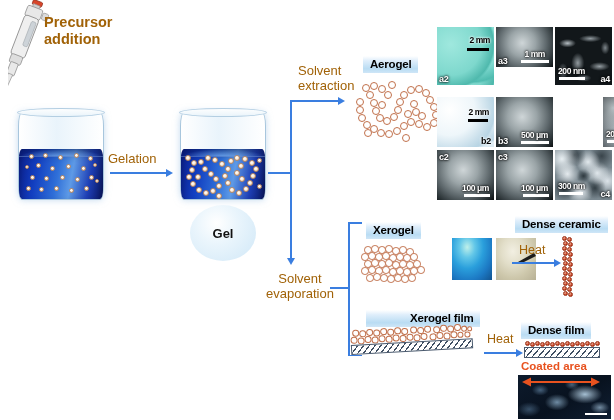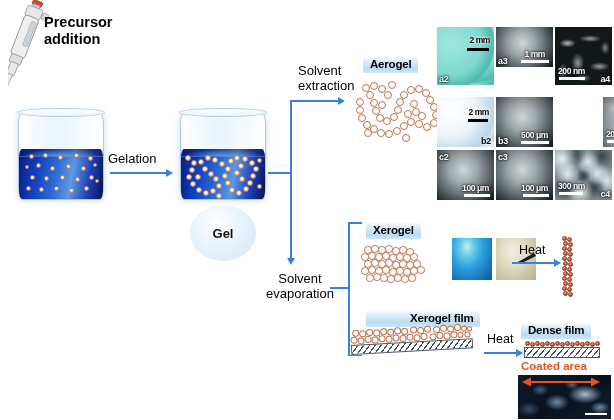--- a/index.html
+++ b/index.html
@@ -5,21 +5,21 @@
   * { box-sizing: border-box; margin: 0; padding: 0; }
   html, body {
     width: 614px; height: 420px;
     background: #ffffff;
     font-family: "Liberation Sans", sans-serif;
     overflow: hidden;
   }
   #stage { position: relative; width: 614px; height: 420px; background:#fff; }
 
   
-  .txt { position: absolute; color: #000000; line-height: 1.15; white-space: pre-line; }
+  .txt { position: absolute; color: #a16207; line-height: 1.15; white-space: pre-line; }
   .bold { font-weight: bold; }
 
   
   .chip {
     position: absolute;
     font-weight: bold;
     font-size: 11.5px;
     color: #000;
     padding: 2px 7px 3px 7px;
     background: linear-gradient(to bottom, #ffffff 0%, #dfeefb 28%, #b9dcf3 75%, #cfe6f7 100%);
@@ -447,20 +447,21 @@
     <div class="ring" style="left:48px;top:32px;width:7.6px;height:7.6px"></div>
   </div>
 
   <div class="tile opt-bluedisc" style="left:452px;top:238px;width:40px;height:42px;"></div>
   <div class="tile opt-olive" style="left:496px;top:238px;width:40px;height:42px;">
     <svg style="position:absolute;right:-2px;top:13px;width:22px;height:16px" viewBox="0 0 22 16">
       <path d="M2 11 L18 2 L20 5 L4 13 Z" fill="#1b1b1b"></path>
     </svg>
   </div>
 
+  <div class="chip" style="left:515px;top:216px;">Dense ceramic</div>
   <div class="txt" style="left:519px;top:243px;font-size:12.5px;">Heat</div>
   <div class="ln lnh" style="left:512px;top:262px;width:42px;"></div>
   <div class="arrowR" style="left:554px;top:258.6px;"></div>
 
   <div style="position:absolute;left:562px;top:236px;width:18px;height:64px;">
     <div class="ringd" style="left:0px;top:0px;width:5px;height:5px"></div>
     <div class="ringd" style="left:5px;top:1px;width:5px;height:5px"></div>
     <div class="ringd" style="left:1px;top:5px;width:5px;height:5px"></div>
     <div class="ringd" style="left:6px;top:6px;width:5px;height:5px"></div>
     <div class="ringd" style="left:0px;top:10px;width:5px;height:5px"></div>

